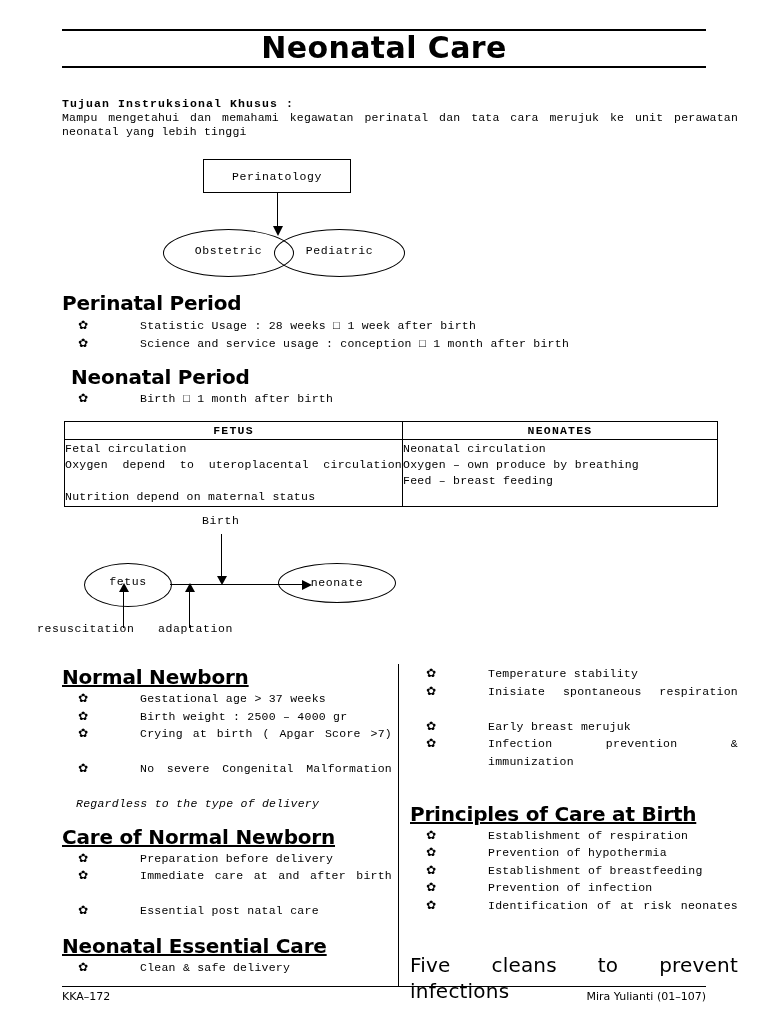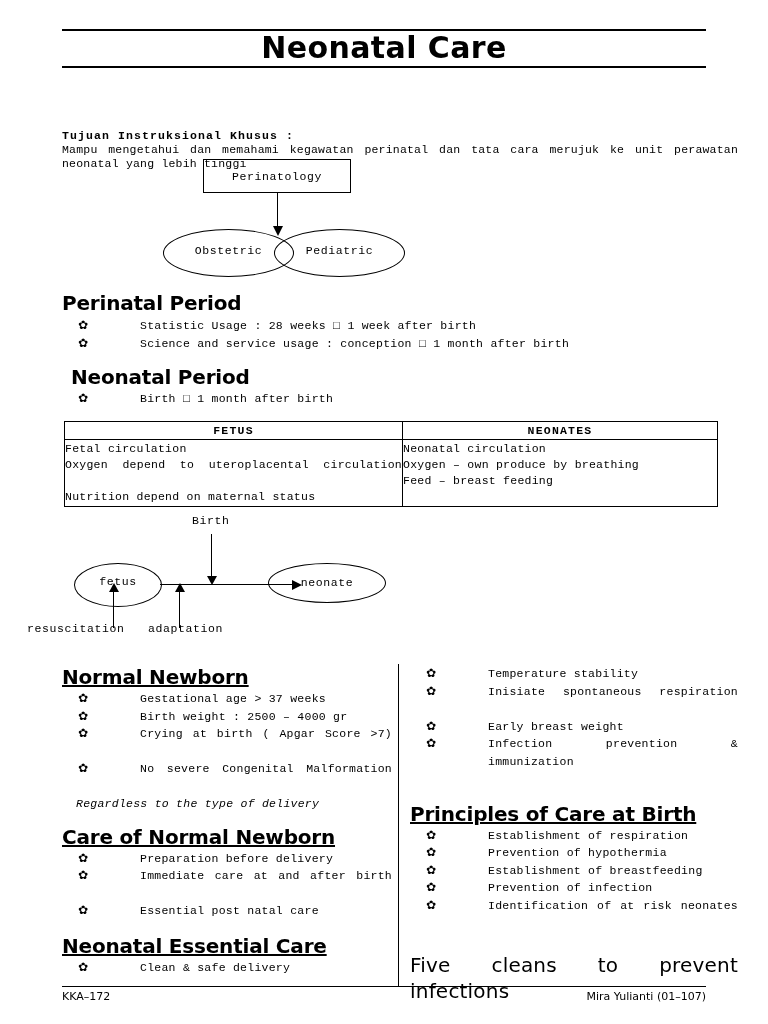--- a/index.html
+++ b/index.html
@@ -48,21 +48,20 @@
     letter-spacing: 0.4px;
   }
 
   
   .intro {
     position: absolute;
     left: 62px; top: 97px;
     width: 676px;
     font-size: 11.5px;
     line-height: 14px;
-    margin-top: 32px;
   }
   .intro-title {
     font-weight: bold;
     letter-spacing: 1.1px;
   }
   .intro-body {
     text-align: justify;
     letter-spacing: 0.2px;
   }
 
@@ -159,21 +158,21 @@
     letter-spacing: 1.2px;
     padding: 2px 5px;
   }
   .tbl td { line-height: 16px; }
   .tbl .c1 { width: 327px; }
   .cell-line { text-align: justify; }
   .cell-line.j { text-align: justify; }
   .cell-line.j::after { content: ""; display: inline-block; width: 100%; }
 
   
-  .diagram2 { position: absolute; left: 0; top: 510px; width: 624px; height: 130px; }
+  .diagram2 { position: absolute; left: 10px; top: 510px; width: 624px; height: 130px; }
   .lbl { position: absolute; font-size: 11.5px; letter-spacing: 0.6px; }
   .ell2 {
     position: absolute;
     border: 1.3px solid #000;
     border-radius: 50%;
     box-sizing: border-box;
     font-size: 11.5px;
     letter-spacing: 0.6px;
     text-align: center;
     line-height: 14px;
@@ -412,21 +411,21 @@
       <div class="bitem">
         <span class="bul">✿</span>
         <span class="btxt">Temperature stability</span>
       </div>
       <div class="bitem just">
         <span class="bul">✿</span>
         <span class="btxt">Inisiate spontaneous respiration</span>
       </div>
       <div class="bitem">
         <span class="bul">✿</span>
-        <span class="btxt">Early breast weight</span>
+        <span class="btxt">Early breast merujuk</span>
       </div>
       <div class="bitem just">
         <span class="bul">✿</span>
         <span class="btxt">Infection prevention &amp; immunization</span>
       </div>
     </div>
 
     <div class="ch2" style="margin-top:14px;">Principles of Care at Birth</div>
     <div class="clist">
       <div class="bitem">

